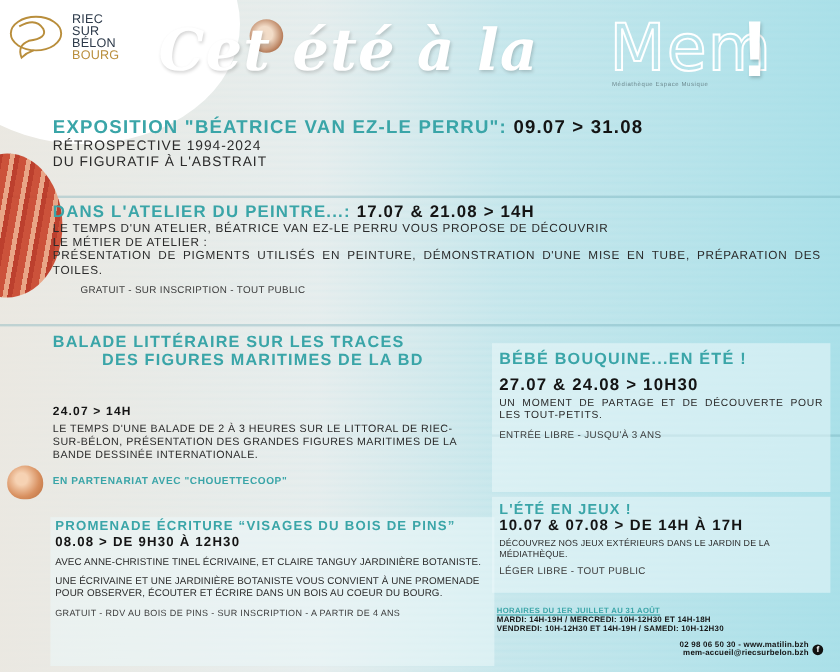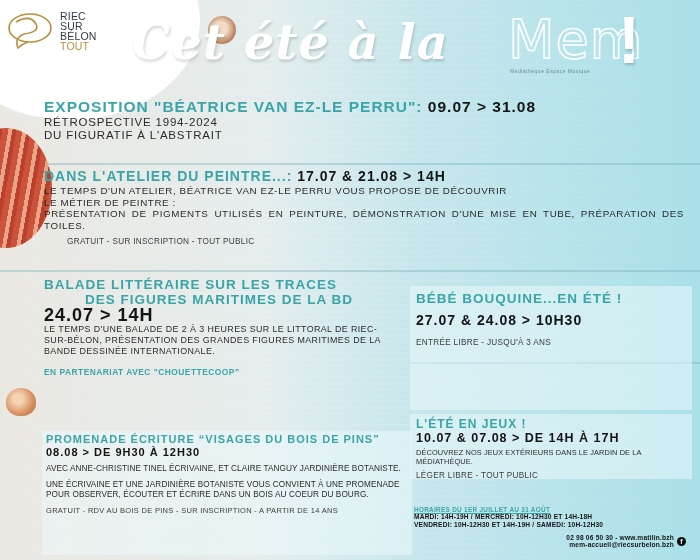--- a/index.html
+++ b/index.html
@@ -83,21 +83,21 @@
 
 <div class="logo">
   <svg viewBox="0 0 50 46">
     <ellipse cx="24" cy="20" rx="21" ry="14" fill="none" stroke="#b98e3c" stroke-width="1.6"></ellipse>
     <path d="M10 14 Q24 6 30 16 Q34 24 18 26 Q8 30 12 40 Q16 36 22 34" fill="none" stroke="#b98e3c" stroke-width="1.6"></path>
   </svg>
   <div class="logo-text">
     <div>RIEC</div>
     <div>SUR</div>
     <div>BÉLON</div>
-    <div class="gold">TOUT</div>
+    <div class="gold">BOURG</div>
   </div>
 </div>
 <div class="headline">Cet été à la</div>
 <div class="mem-logo">Mem</div>
 <div class="mem-bang">!</div>
 <div class="mem-sub">Médiathèque Espace Musique</div>
 
 <div class="section" style="left:44px; top:98px; width:650px;">
   <div style="font-size:15.5px; line-height:18px;" class="h-bold">
     <span class="teal">EXPOSITION "BÉATRICE VAN EZ-LE PERRU":</span>
@@ -106,48 +106,49 @@
   <div class="body-text" style="font-size:11.5px; line-height:13px; letter-spacing:0.8px;">RÉTROSPECTIVE 1994-2024</div>
   <div class="body-text" style="font-size:11.5px; line-height:13px; letter-spacing:0.8px;">DU FIGURATIF À L'ABSTRAIT</div>
 </div>
 
 <div class="section" style="left:44px; top:168px; width:650px;">
   <div style="font-size:14px; line-height:17px;" class="h-bold">
     <span class="teal">DANS L'ATELIER DU PEINTRE...:</span>
     <span class="blk">17.07 &amp; 21.08 &gt; 14H</span>
   </div>
   <div class="body-text">LE TEMPS D'UN ATELIER, BÉATRICE VAN EZ-LE PERRU VOUS PROPOSE DE DÉCOUVRIR</div>
-  <div class="body-text">LE MÉTIER DE PEINTRE :</div>
+  <div class="body-text">LE MÉTIER DE ATELIER :</div>
   <div class="body-text justify" style="width:640px;">PRÉSENTATION DE PIGMENTS UTILISÉS EN PEINTURE, DÉMONSTRATION D'UNE MISE EN TUBE, PRÉPARATION DES TOILES.</div>
   <div class="small-cap" style="margin-top:6px;padding-left:23px;">GRATUIT - SUR INSCRIPTION - TOUT PUBLIC</div>
 </div>
 
 <div class="section" style="left:44px; top:277px; width:340px;">
   <div class="teal h-bold" style="font-size:13.5px; line-height:15px;">BALADE LITTÉRAIRE SUR LES TRACES</div>
   <div class="teal h-bold" style="font-size:13.5px; line-height:15px;padding-left:41px;">DES FIGURES MARITIMES DE LA BD</div>
-  <div class="blk h-bold" style="font-size:18px; line-height:17px;">24.07 &gt; 14H</div>
+  <div class="blk h-bold" style="font-size:10px; line-height:17px;margin-top:28px;">24.07 &gt; 14H</div>
   <div class="body-text" style="font-size:8.9px; line-height:11px; letter-spacing:0.4px;">LE TEMPS D'UNE BALADE DE 2 À 3 HEURES SUR LE LITTORAL DE RIEC-SUR-BÉLON, PRÉSENTATION DES GRANDES FIGURES MARITIMES DE LA BANDE DESSINÉE INTERNATIONALE.</div>
   <div class="teal h-bold" style="font-size:8.4px; margin-top:10px; letter-spacing:0.5px;">EN PARTENARIAT AVEC "CHOUETTECOOP"</div>
 </div>
 
 <div class="section panel" style="left:410px; top:286px; width:282px; height:124px; padding:4px 6px;">
   <div class="teal h-bold" style="font-size:13.5px; line-height:17px;">BÉBÉ BOUQUINE...EN ÉTÉ !</div>
   <div class="blk h-bold" style="font-size:14px; line-height:20px; margin-top:3px;">27.07 &amp; 24.08 &gt; 10H30</div>
+  <div class="body-text justify" style="font-size:8.6px; line-height:10px;">UN MOMENT DE PARTAGE ET DE DÉCOUVERTE POUR LES TOUT-PETITS.</div>
   <div class="small-cap" style="margin-top:8px;">ENTRÉE LIBRE - JUSQU'À 3 ANS</div>
 </div>
 
 <div class="section panel" style="left:42px; top:431px; width:370px; height:124px; padding:2px 4px;">
   <div class="teal h-bold" style="font-size:11px; line-height:13px;">PROMENADE ÉCRITURE “VISAGES DU BOIS DE PINS”</div>
   <div class="blk h-bold" style="font-size:11px; line-height:13px;">08.08 &gt; DE 9H30 À 12H30</div>
   <div class="body-text" style="font-size:8.2px; line-height:10px; letter-spacing:0.1px; margin-top:5px;">AVEC ANNE-CHRISTINE TINEL ÉCRIVAINE, ET CLAIRE TANGUY JARDINIÈRE BOTANISTE.</div>
   <div class="body-text" style="font-size:8.2px; line-height:10px; letter-spacing:0.1px; margin-top:6px;">UNE ÉCRIVAINE ET UNE JARDINIÈRE BOTANISTE VOUS CONVIENT À UNE PROMENADE POUR OBSERVER, ÉCOUTER ET ÉCRIRE DANS UN BOIS AU COEUR DU BOURG.</div>
-  <div class="small-cap" style="font-size:7.5px; margin-top:6px;">GRATUIT - RDV AU BOIS DE PINS - SUR INSCRIPTION - A PARTIR DE 14 ANS</div>
+  <div class="small-cap" style="font-size:7.5px; margin-top:6px;">GRATUIT - RDV AU BOIS DE PINS - SUR INSCRIPTION - A PARTIR DE 4 ANS</div>
 </div>
 
-<div class="section panel" style="left:410px; top:414px; width:282px; height:65px; padding:3px 6px;">
+<div class="section panel" style="left:410px; top:414px; width:282px; height:80px; padding:3px 6px;">
   <div class="teal h-bold" style="font-size:12px; line-height:14px;">L'ÉTÉ EN JEUX !</div>
   <div class="blk h-bold" style="font-size:12.5px; line-height:15px;">10.07 &amp; 07.08 &gt; DE 14H À 17H</div>
   <div class="body-text" style="font-size:7.4px; line-height:8.5px; letter-spacing:0.1px; margin-top:3px;">DÉCOUVREZ NOS JEUX EXTÉRIEURS DANS LE JARDIN DE LA MÉDIATHÈQUE.</div>
   <div class="small-cap" style="margin-top:5px;">LÉGER LIBRE - TOUT PUBLIC</div>
 </div>
 
 <div class="section" style="left:414px; top:506px; width:286px;">
   <div class="teal h-bold" style="font-size:6.4px; line-height:7px; letter-spacing:0.3px; text-decoration:underline;">HORAIRES DU 1ER JUILLET AU 31 AOÛT</div>
   <div class="blk h-bold" style="font-size:6.6px; line-height:8px; letter-spacing:0.2px;">MARDI: 14H-19H / MERCREDI: 10H-12H30 ET 14H-18H</div>
   <div class="blk h-bold" style="font-size:6.6px; line-height:8px; letter-spacing:0.2px;">VENDREDI: 10H-12H30 ET 14H-19H / SAMEDI: 10H-12H30</div>

